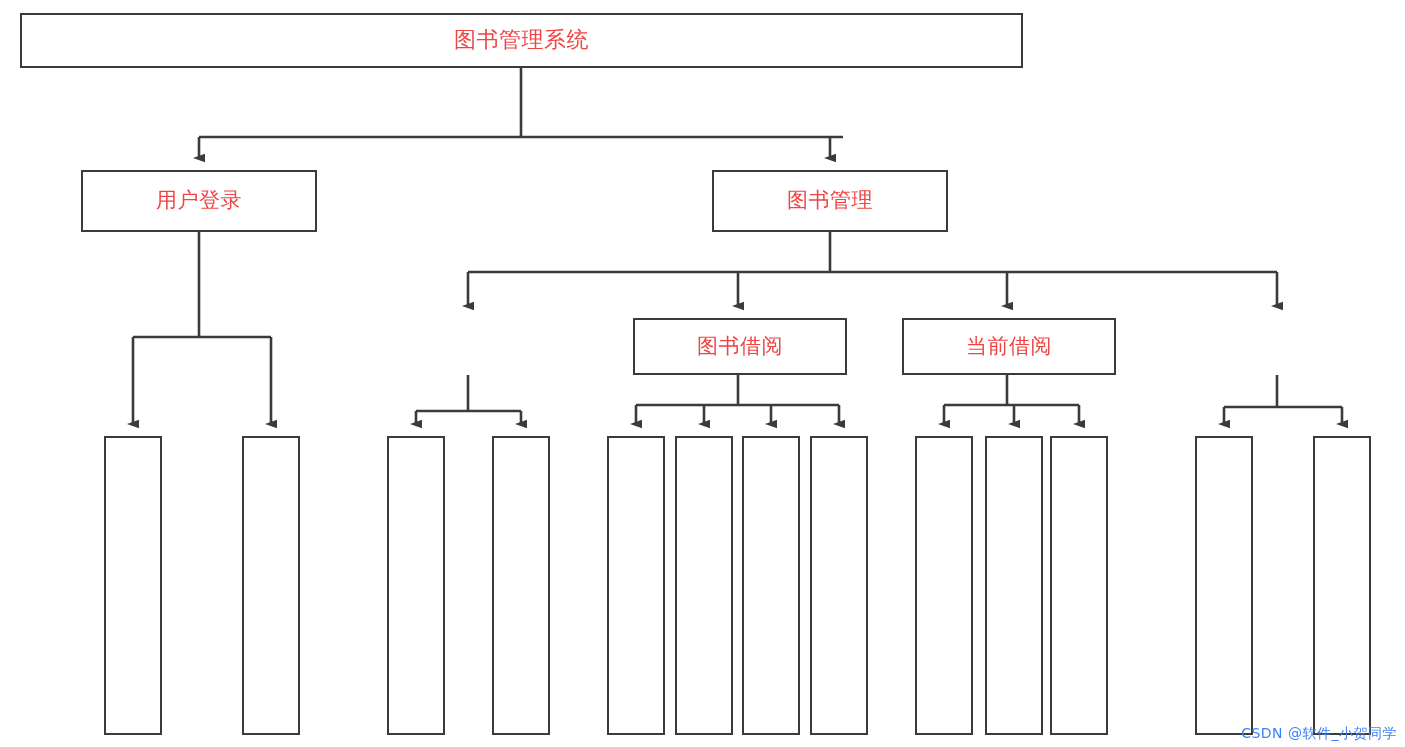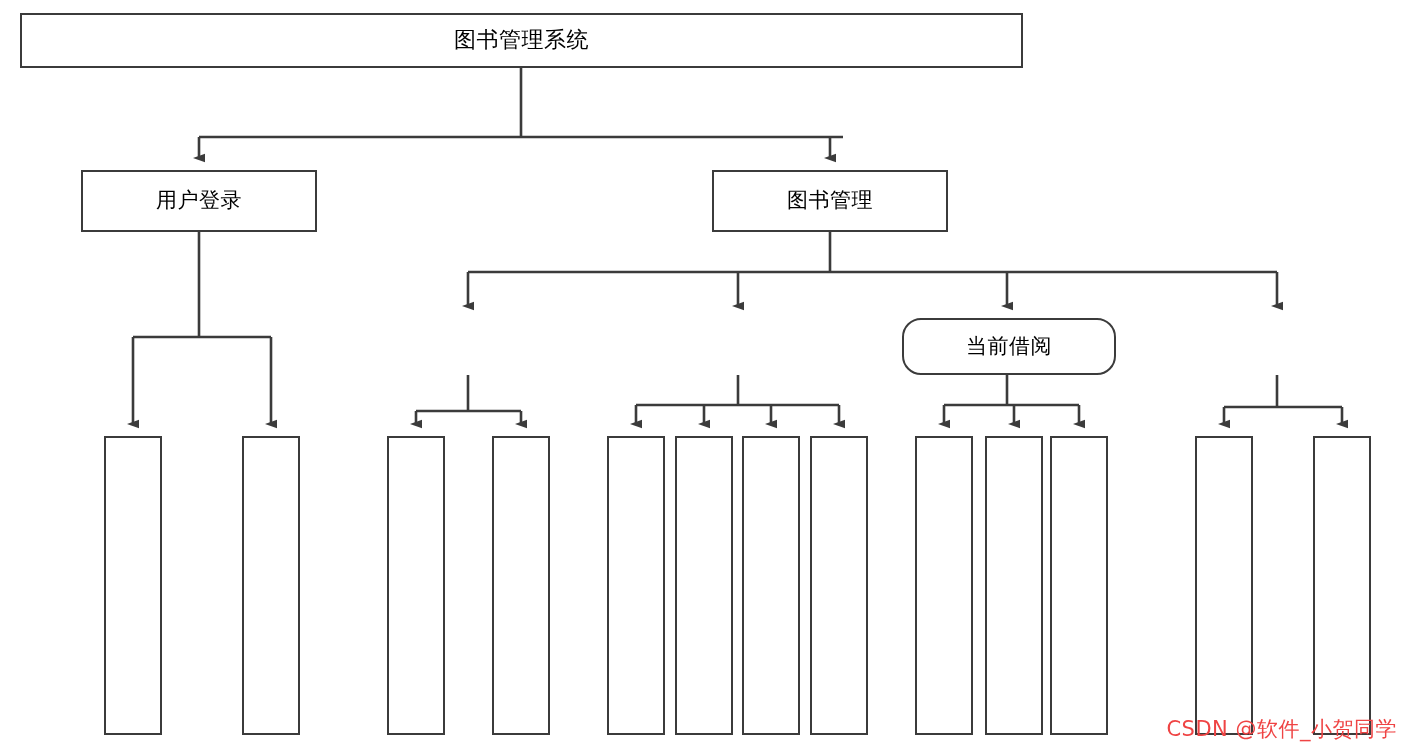--- a/index.html
+++ b/index.html
@@ -26,21 +26,21 @@
     pointer-events: none;
   }
   .node {
     position: absolute;
     box-sizing: border-box;
     border: 2px solid #3b3b3b;
     background: #ffffff;
     display: flex;
     align-items: center;
     justify-content: center;
-    color: #000000;
+    color: #ef4444;
   }
   .node .lbl {
     display: block;
     text-align: center;
     line-height: 1.12;
     white-space: nowrap;
   }
   
   .node.horiz .lbl {
     font-size: 21px;
@@ -60,22 +60,22 @@
     font-size: 21px;
     line-height: 1.06;
     letter-spacing: 1px;
     max-height: 284px;
     overflow: hidden;
   }
   .watermark {
     position: absolute;
     right: 8px;
     bottom: 4px;
-    font-size: 21px;
-    color: #ef4444;
+    font-size: 14px;
+    color: #3b82f6;
     letter-spacing: 0.5px;
     white-space: nowrap;
     user-select: none;
   }
 </style>
 </head>
 <body>
 
 <div id="canvas">
 
@@ -133,21 +133,24 @@
     <span class="lbl">图书管理系统</span>
   </div>
 
   <div class="node horiz" style="left:81px; top:170px; width:236px; height:62px;">
     <span class="lbl">用户登录</span>
   </div>
   <div class="node horiz" style="left:712px; top:170px; width:236px; height:62px;">
     <span class="lbl">图书管理</span>
   </div>
 
-  <div class="node horiz" style="left:902px; top:318px; width:214px; height:57px;border-radius:19px;">
+  <div class="node horiz" style="left:633px; top:318px; width:214px; height:57px;">
+    <span class="lbl">图书借阅</span>
+  </div>
+  <div class="node horiz" style="left:902px; top:318px; width:214px; height:57px;">
     <span class="lbl">当前借阅</span>
   </div>
 
   <div class="node vert" style="left:104px; top:436px; width:58px; height:299px;">
     <span class="lbl">用户登录</span>
   </div>
   <div class="node vert" style="left:242px; top:436px; width:58px; height:299px;">
     <span class="lbl">注销登录</span>
   </div>
 

